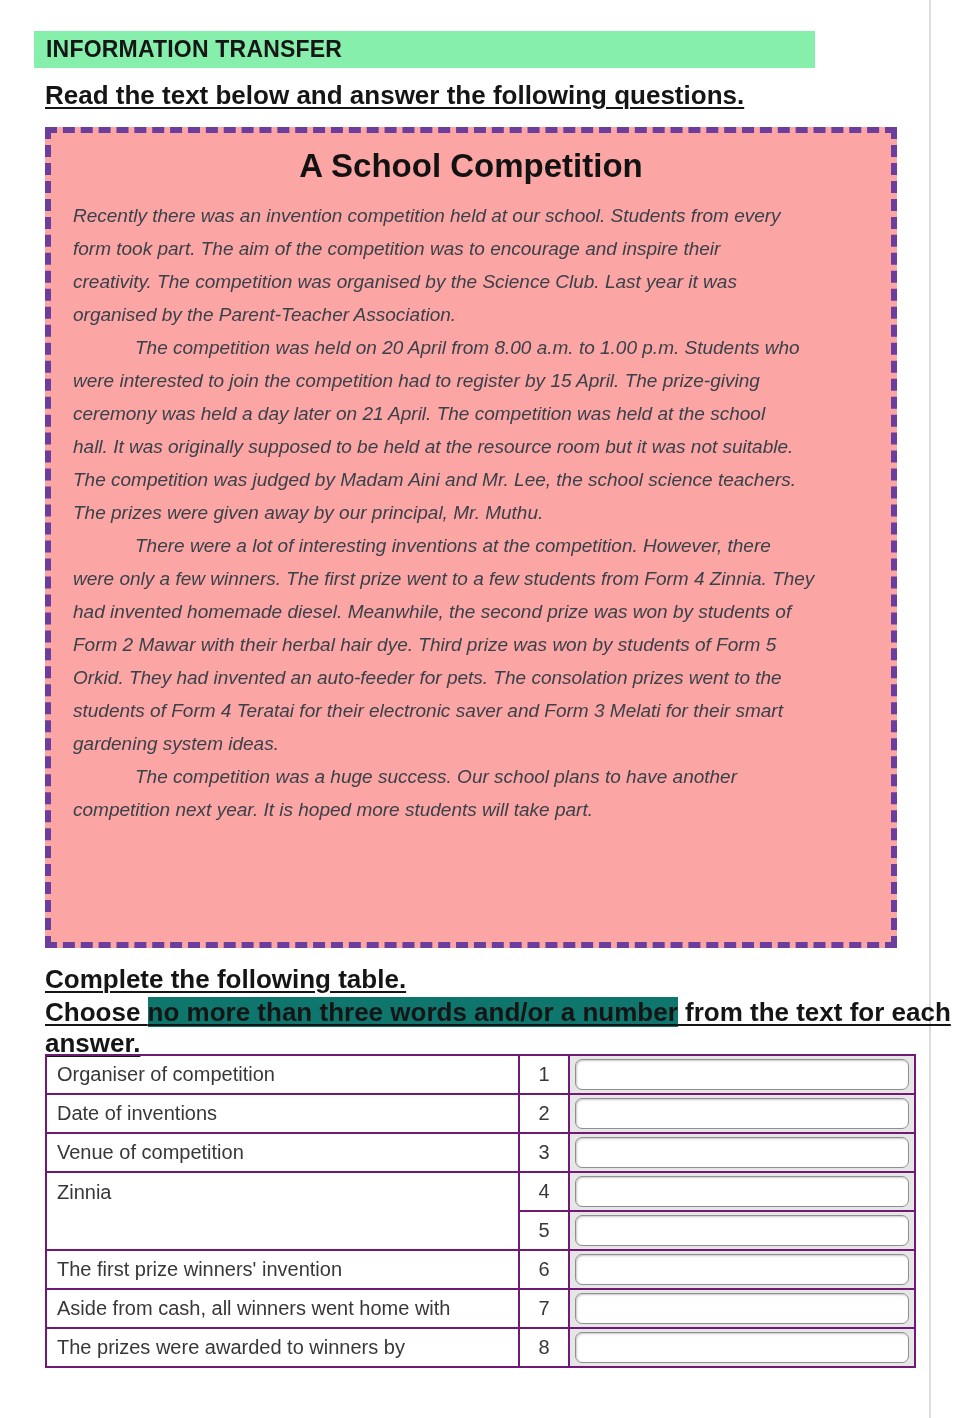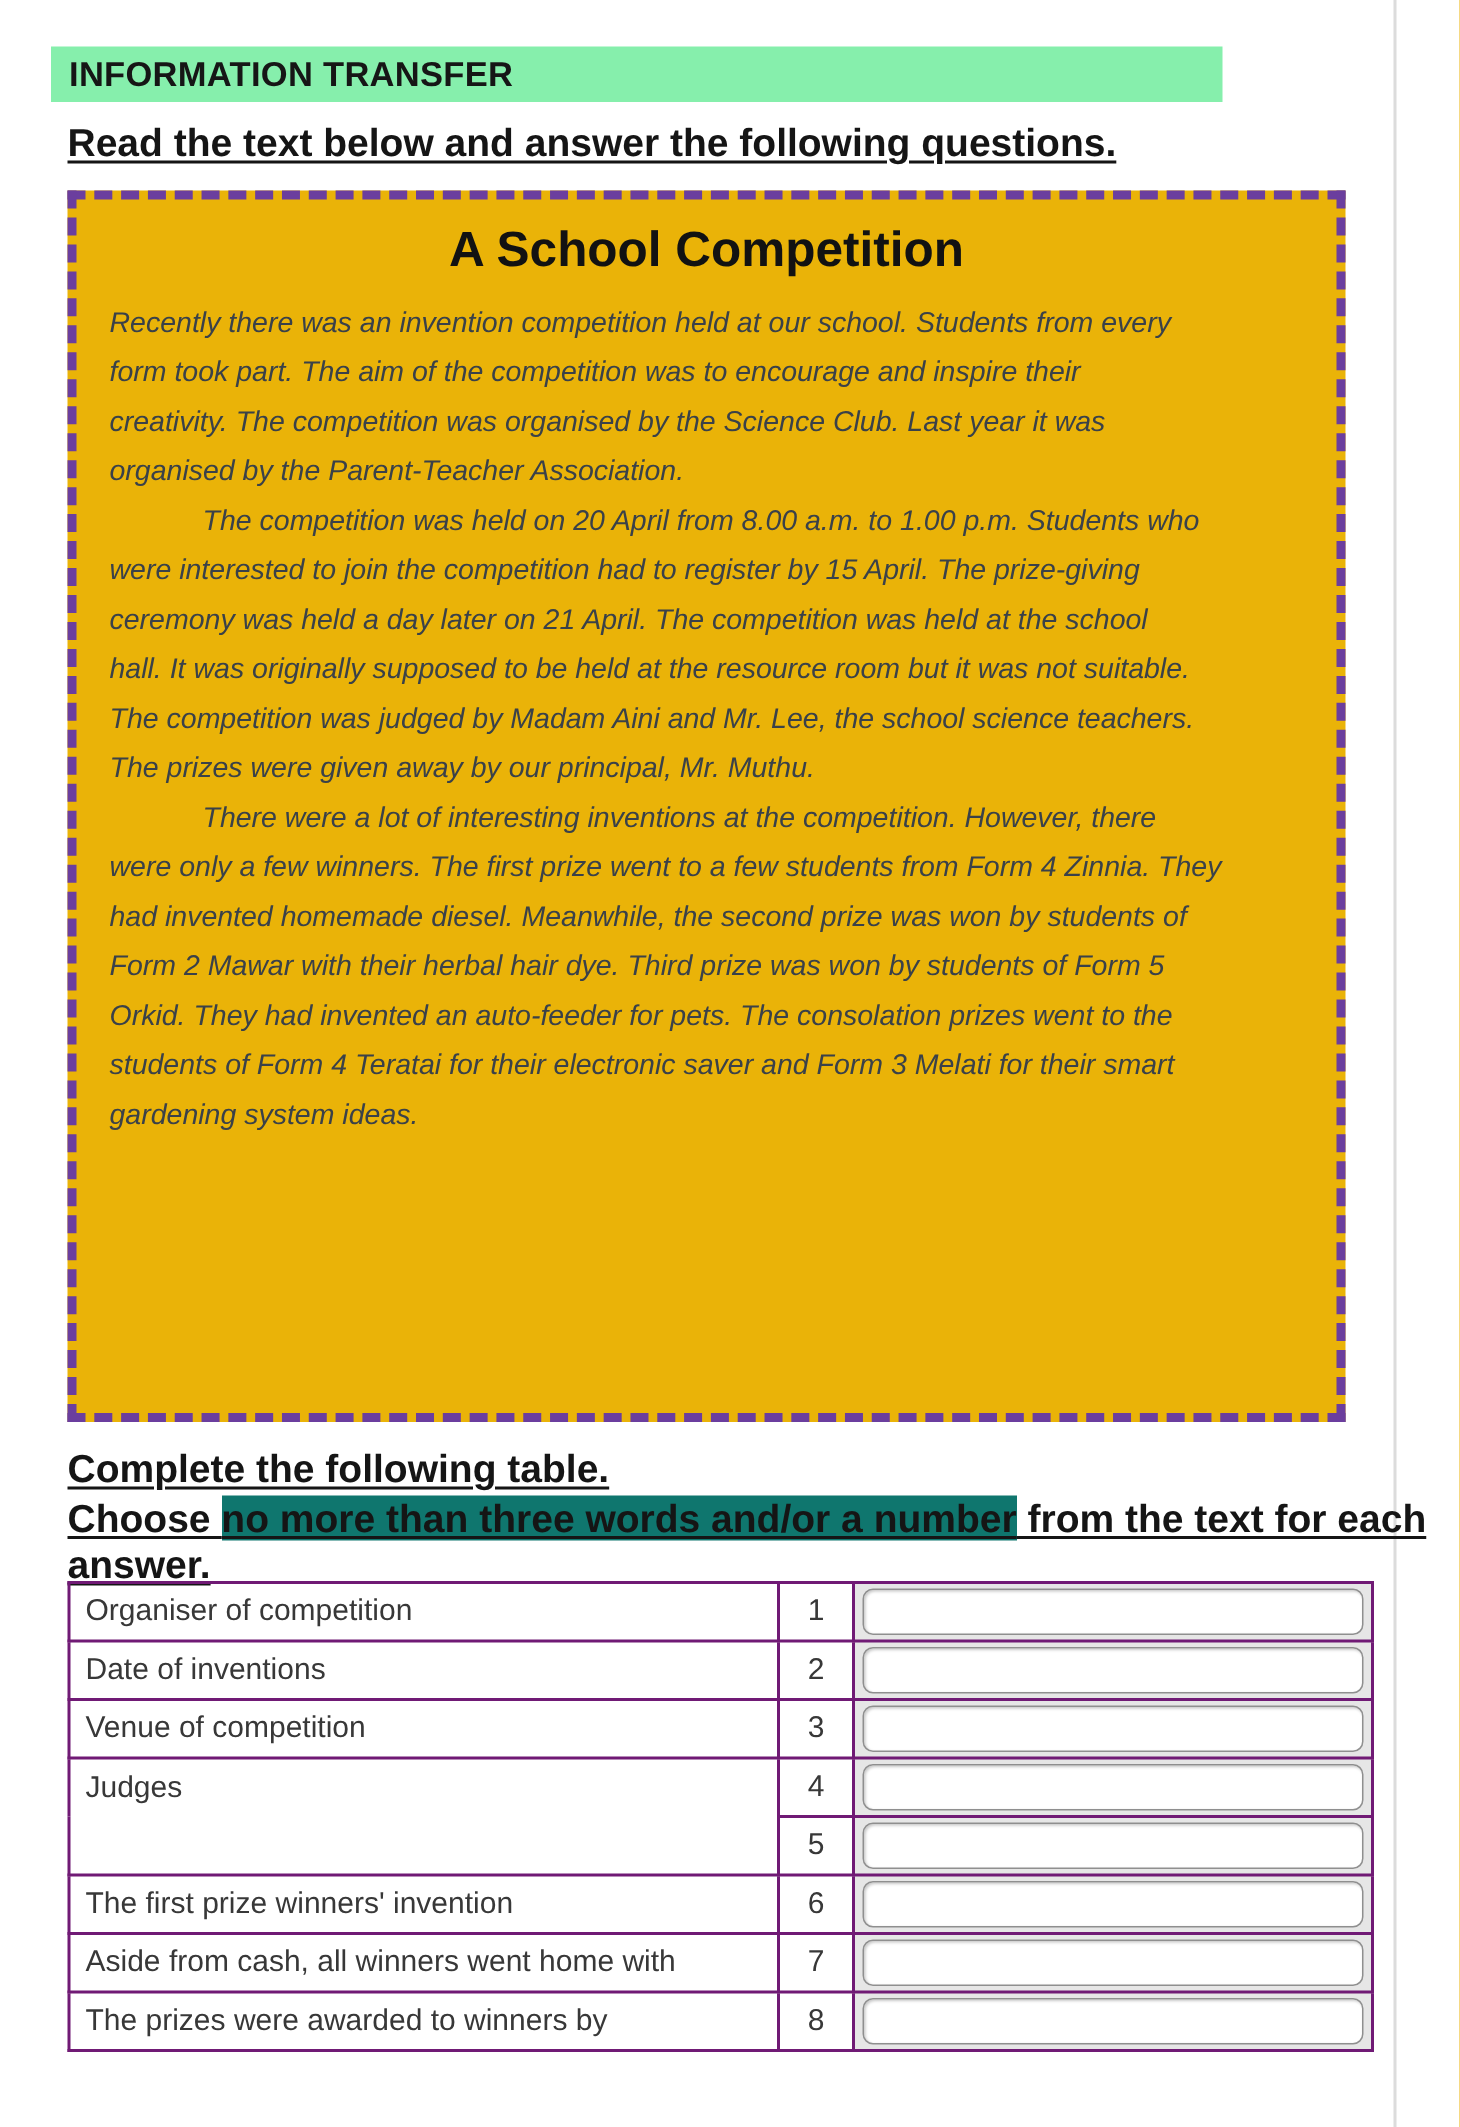--- a/index.html
+++ b/index.html
@@ -30,21 +30,21 @@
     text-decoration: underline;
     text-decoration-thickness: 2px;
     text-underline-offset: 3px;
   }
   .read-line { top: 80px; }
   .complete-line { top: 964px; }
   .choose-line { top: 997px; }
   .hl { background: #0f766e; }
   .passage-box {
     position: absolute; left: 45px; top: 127px; width: 852px; height: 821px;
-    background: #eab308;
+    background: #fca5a5;
     border: 6px dashed #6B3E9E;
     padding: 6px 22px;
     overflow: hidden;
   }
   .passage-title {
     text-align: center;
     font-size: 33px; font-weight: bold; color: #121212;
     margin: 8px 0 14px 0;
   }
   .passage-box p {
@@ -104,20 +104,22 @@
 hall. It was originally supposed to be held at the resource room but it was not suitable.
 The competition was judged by Madam Aini and Mr. Lee, the school science teachers.
 The prizes were given away by our principal, Mr. Muthu.</p>
   <p class="indent">There were a lot of interesting inventions at the competition. However, there
 were only a few winners. The first prize went to a few students from Form 4 Zinnia. They
 had invented homemade diesel. Meanwhile, the second prize was won by students of
 Form 2 Mawar with their herbal hair dye. Third prize was won by students of Form 5
 Orkid. They had invented an auto-feeder for pets. The consolation prizes went to the
 students of Form 4 Teratai for their electronic saver and Form 3 Melati for their smart
 gardening system ideas.</p>
+  <p class="indent">The competition was a huge success. Our school plans to have another
+competition next year. It is hoped more students will take part.</p>
 </div>
 
 <div class="instruction complete-line">Complete the following table.</div>
 
 <div class="instruction choose-line">
   <span>Choose </span><span class="hl">no more than three words and/or a number</span><span> from the text for each answer.</span>
 </div>
 
 <table class="answers">
   <colgroup>
@@ -135,21 +137,21 @@
       <td class="lbl">Date of inventions</td>
       <td class="num">2</td>
       <td class="ans"><input type="text" style=""></td>
     </tr>
     <tr>
       <td class="lbl">Venue of competition</td>
       <td class="num">3</td>
       <td class="ans"><input type="text" style=""></td>
     </tr>
     <tr>
-      <td class="lbl span2" rowspan="2">Judges</td>
+      <td class="lbl span2" rowspan="2">Zinnia</td>
       <td class="num">4</td>
       <td class="ans"><input type="text" style=""></td>
     </tr>
     <tr>
       <td class="num">5</td>
       <td class="ans"><input type="text" style=""></td>
     </tr>
     <tr>
       <td class="lbl">The first prize winners' invention</td>
       <td class="num">6</td>

